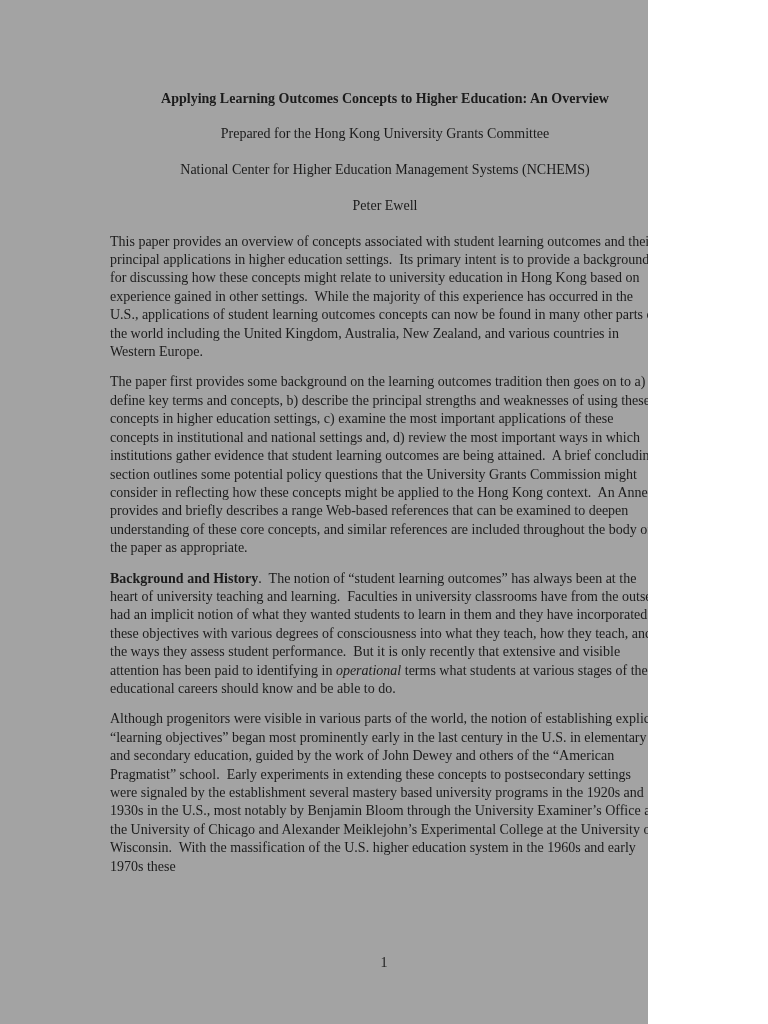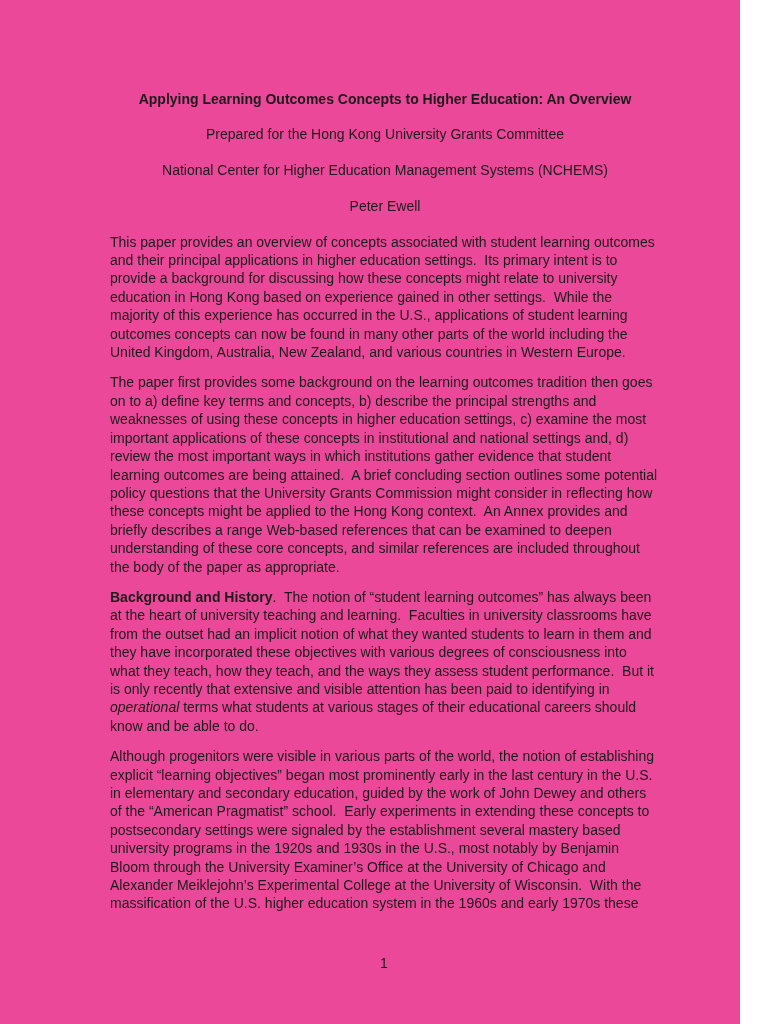--- a/index.html
+++ b/index.html
@@ -2,25 +2,25 @@
 <html><head>
 <meta charset="utf-8">
 <style>
   html, body {
     margin: 0;
     padding: 0;
     background: #ffffff;
   }
   .page {
     position: relative;
-    width: 740px;
+    width: 648px;
     height: 1024px;
-    background: #ec4899;
+    background: #a3a3a3;
     overflow: hidden;
-    font-family: Liberation Sans, sans-serif;
+    font-family: Liberation Serif, serif;
     color: #1b1b1b;
   }
   .doc {
     position: absolute;
     left: 110px;
     top: 90px;
     width: 550px;
     font-size: 14px;
     line-height: 18.4px;
     text-align: left;

